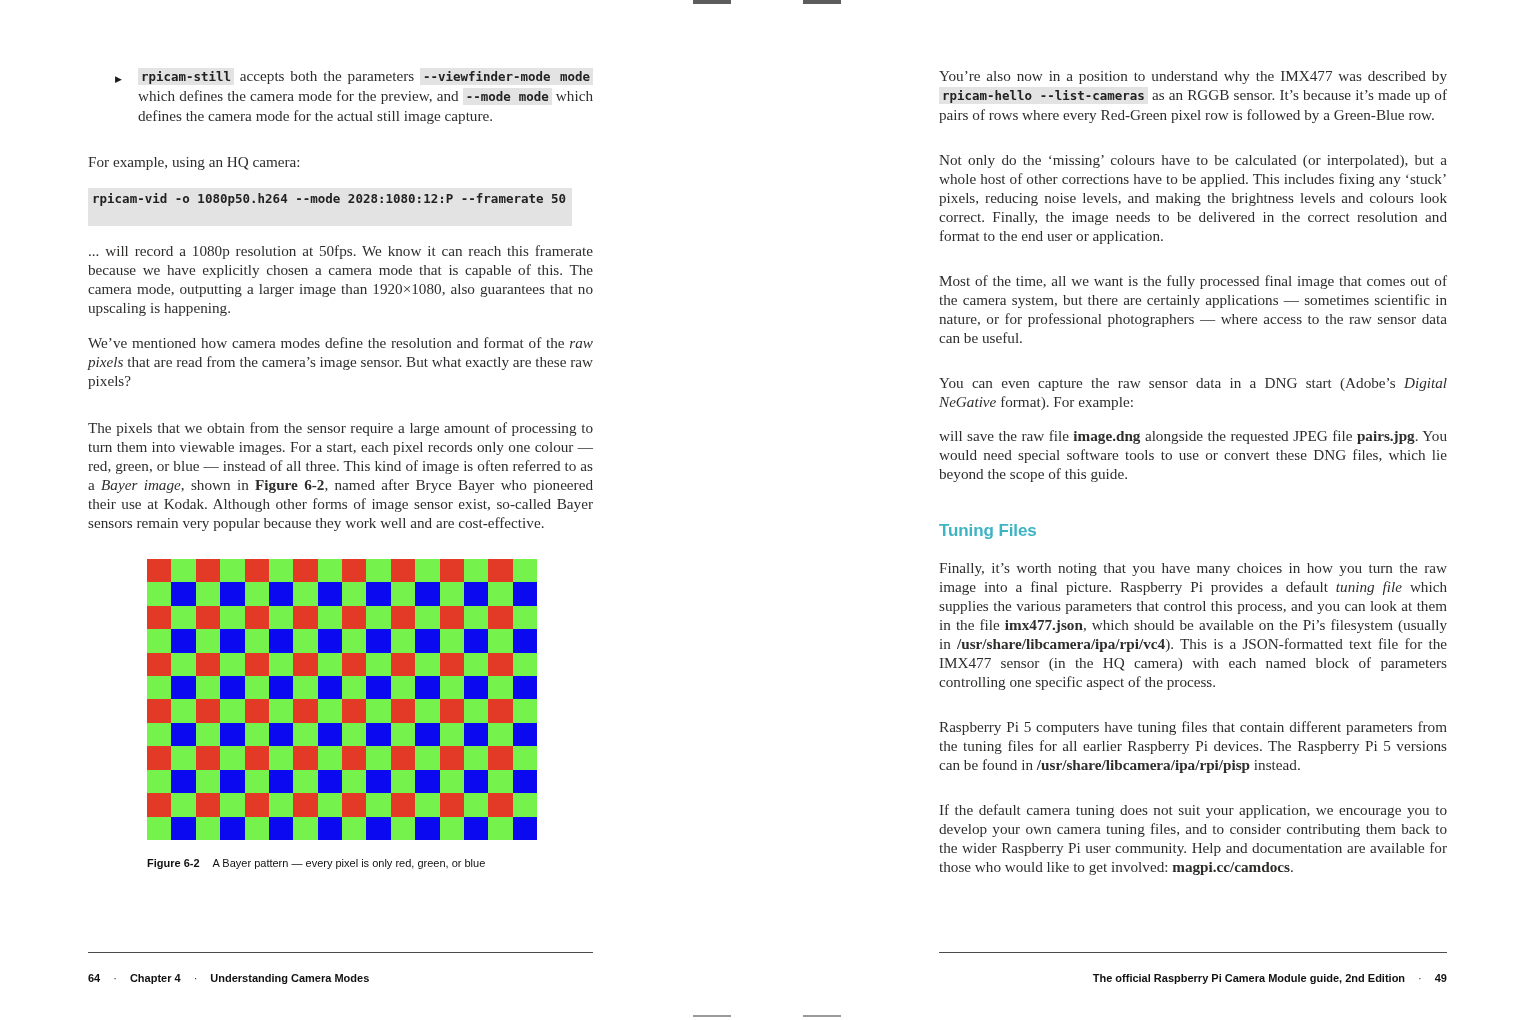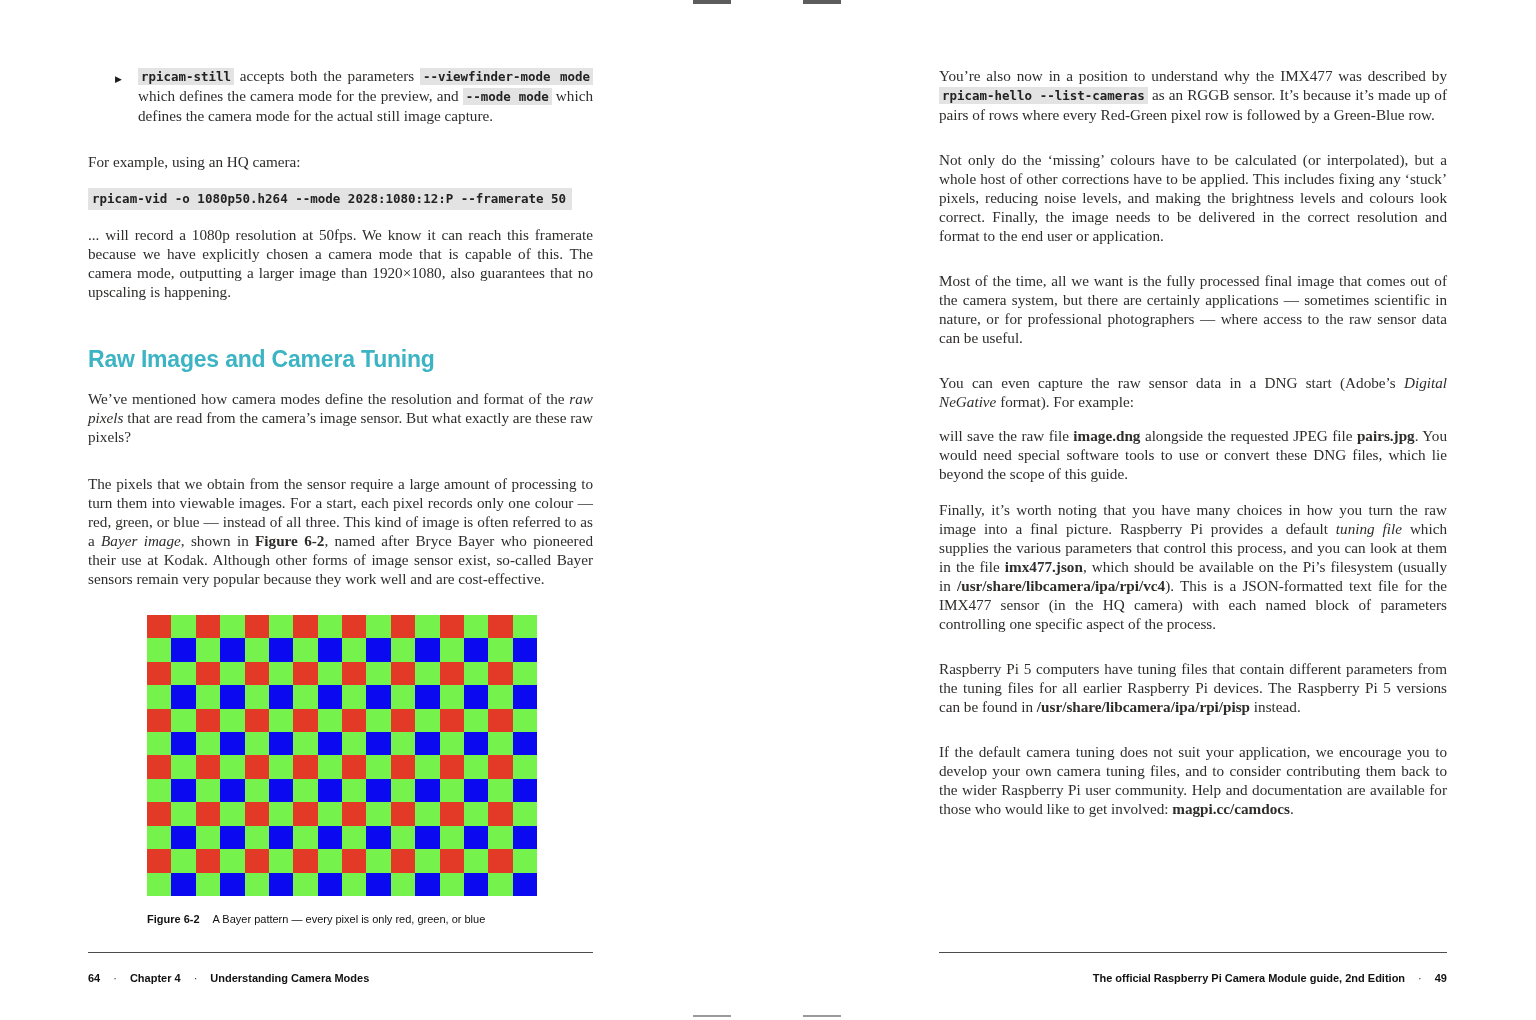--- a/index.html
+++ b/index.html
@@ -18,21 +18,21 @@
 
   .bullet-row { display: flex; margin-top: 66px; padding-left: 27px; }
   .bullet-marker { width: 23px; flex: none; font-size: 9px; padding-top: 4px; color: #1a1a1a; font-family: "DejaVu Sans", sans-serif; }
   .bullet-text { flex: 1; }
 
   .seg-b { font-weight: 700; }
   .seg-i { font-style: italic; }
   .seg-c { font-family: "DejaVu Sans Mono", monospace; font-weight: 700; font-size: 0.82em; background: #e3e3e3; padding: 1px 3px; white-space: nowrap; color: #222; }
 
   .para-intro { margin-top: 27px; }
-  .code-block { display: inline-block; margin-top: 17px; font-family: "DejaVu Sans Mono", monospace; font-weight: 700; font-size: 12.5px; background: #e3e3e3; padding: 3px 6px 4px 4px; color: #222; white-space: nowrap; }
+  .code-block { display: inline-block; margin-top: 17px; font-family: "DejaVu Sans Mono", monospace; font-weight: 700; font-size: 12.5px; background: #e3e3e3; padding: 3px 6px 20px 4px; color: #222; white-space: nowrap; }
   .para-record { margin-top: 15px; }
 
   h1.section-heading { font-family: "Liberation Sans", sans-serif; font-size: 23px; font-weight: 700; color: #3cb4c4; margin-top: 45px; letter-spacing: -0.2px; }
   h2.sub-heading { font-family: "Liberation Sans", sans-serif; font-size: 17px; font-weight: 700; color: #3cb4c4; margin-top: 38px; letter-spacing: -0.1px; }
 
   .para-mentioned { margin-top: 16px; }
   .para-pixels { margin-top: 28px; }
 
   .bayer-figure { margin-top: 27px; margin-left: 59px; width: 390px; height: 281px; display: grid; grid-template-columns: repeat(16, 1fr); grid-auto-rows: 1fr; }
   .figure-caption { margin-left: 59px; margin-top: 17px; font-family: "Liberation Sans", sans-serif; font-size: 11px; color: #111; display: flex; gap: 13px; }
@@ -62,21 +62,20 @@
   </div>
 
   <p class="body-text para-intro"><span>For example, using an HQ camera:</span></p>
 
   <div>
     <span class="code-block">rpicam-vid -o 1080p50.h264 --mode 2028:1080:12:P --framerate 50</span>
   </div>
 
   <p class="body-text para-record"><span>... will record a 1080p resolution at 50fps. We know it can reach this framerate because we have explicitly chosen a camera mode that is capable of this. The camera mode, outputting a larger image than 1920×1080, also guarantees that no upscaling is happening.</span></p>
 
-  <h1 class="section-heading">Raw Images and Camera Tuning</h1>
 
   <p class="body-text para-mentioned"><span>We’ve mentioned how camera modes define the resolution and format of the </span><span class="seg-i">raw pixels</span><span> that are read from the camera’s image sensor. But what exactly are these raw pixels?</span></p>
 
   <p class="body-text para-pixels"><span>The pixels that we obtain from the sensor require a large amount of processing to turn them into viewable images. For a start, each pixel records only one colour — red, green, or blue — instead of all three. This kind of image is often referred to as a </span><span class="seg-i">Bayer image</span><span>, shown in </span><span class="seg-b">Figure 6-2</span><span>, named after Bryce Bayer who pioneered their use at Kodak. Although other forms of image sensor exist, so-called Bayer sensors remain very popular because they work well and are cost-effective.</span></p>
 
   <div class="bayer-figure">
       <div style="background: rgb(226, 58, 39);"></div>
       <div style="background: rgb(117, 242, 75);"></div>
       <div style="background: rgb(226, 58, 39);"></div>
       <div style="background: rgb(117, 242, 75);"></div>
@@ -291,20 +290,21 @@
 
   <p class="body-text rp-para"><span>Not only do the ‘missing’ colours have to be calculated (or interpolated), but a whole host of other corrections have to be applied. This includes fixing any ‘stuck’ pixels, reducing noise levels, and making the brightness levels and colours look correct. Finally, the image needs to be delivered in the correct resolution and format to the end user or application.</span></p>
 
   <p class="body-text rp-para"><span>Most of the time, all we want is the fully processed final image that comes out of the camera system, but there are certainly applications — sometimes scientific in nature, or for professional photographers — where access to the raw sensor data can be useful.</span></p>
 
   <p class="body-text rp-para"><span>You can even capture the raw sensor data in a DNG start (Adobe’s </span><span class="seg-i">Digital NeGative</span><span> format). For example:</span></p>
 
 
   <p class="body-text para-record"><span>will save the raw file </span><span class="seg-b">image.dng</span><span> alongside the requested JPEG file </span><span class="seg-b">pairs.jpg</span><span>. You would need special software tools to use or convert these DNG files, which lie beyond the scope of this guide.</span></p>
 
+  <h2 class="sub-heading">Tuning Files</h2>
 
   <p class="body-text rp-after-heading"><span>Finally, it’s worth noting that you have many choices in how you turn the raw image into a final picture. Raspberry Pi provides a default </span><span class="seg-i">tuning file</span><span> which supplies the various parameters that control this process, and you can look at them in the file </span><span class="seg-b">imx477.json</span><span>, which should be available on the Pi’s filesystem (usually in </span><span class="seg-b">/usr/share/libcamera/ipa/rpi/vc4</span><span>). This is a JSON-formatted text file for the IMX477 sensor (in the HQ camera) with each named block of parameters controlling one specific aspect of the process.</span></p>
 
   <p class="body-text rp-para"><span>Raspberry Pi 5 computers have tuning files that contain different parameters from the tuning files for all earlier Raspberry Pi devices. The Raspberry Pi 5 versions can be found in </span><span class="seg-b">/usr/share/libcamera/ipa/rpi/pisp</span><span> instead.</span></p>
 
   <p class="body-text rp-para"><span>If the default camera tuning does not suit your application, we encourage you to develop your own camera tuning files, and to consider contributing them back to the wider Raspberry Pi user community. Help and documentation are available for those who would like to get involved: </span><span class="seg-b">magpi.cc/camdocs</span><span>.</span></p>
 
   <div class="page-footer right-align">
     <span>The official Raspberry Pi Camera Module guide, 2nd Edition</span>
     <span class="footer-sep">·</span>

